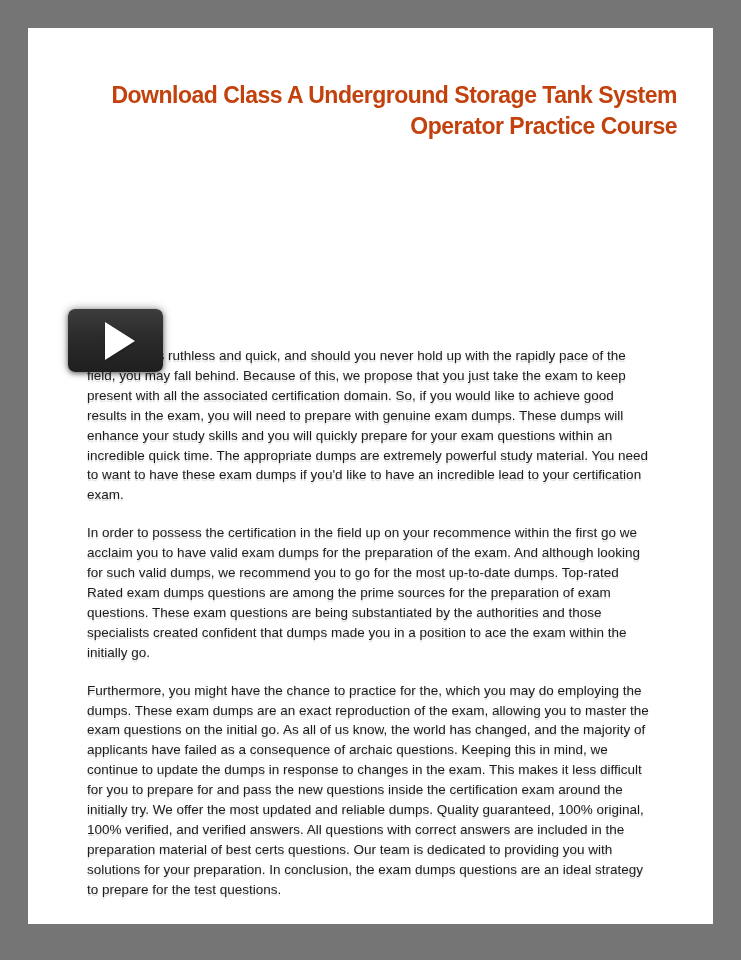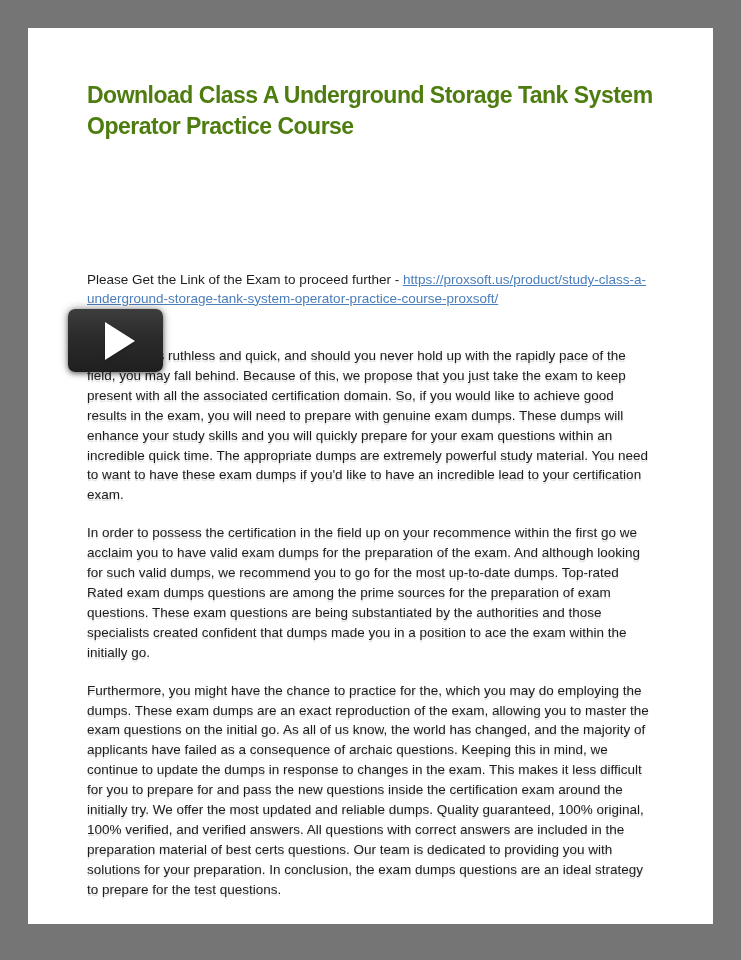--- a/index.html
+++ b/index.html
@@ -24,21 +24,22 @@
     background:var(--paper-color);
   }
   .doc-title{
     position:absolute;
     left:59px; top:52px;
     width:590px;
     font-size:23px;
     line-height:31px;
     font-weight:bold;
     letter-spacing:-0.5px;
-    color:#4d7c0f;
+    color:#c2410c;
+    text-align:right;
   }
   .link-line{
     position:absolute;
     left:59px; top:243px;
     width:572px;
     font-size:13.5px;
     line-height:18.5px;
     color:var(--text-color);
   }
   .link-line a{
@@ -83,21 +84,20 @@
     text-align:left;
   }
 </style>
 </head>
 <body>
 
 <div class="paper">
 
   <h1 class="doc-title">Download Class A Underground Storage Tank System Operator Practice Course</h1>
 
-  <div class="link-line"><span>Please Get the Link of the Exam to proceed further - </span><a href="#">https://proxsoft.us/product/study-class-a-underground-storage-tank-system-operator-practice-course-proxsoft/</a></div>
 
   <div class="play-button">
     <span class="play-triangle"></span>
   </div>
 
   <div class="body-text">
     <p>The planet is ruthless and quick, and should you never hold up with the rapidly pace of the field, you may fall behind. Because of this, we propose that you just take the exam to keep present with all the associated certification domain. So, if you would like to achieve good results in the exam, you will need to prepare with genuine exam dumps. These dumps will enhance your study skills and you will quickly prepare for your exam questions within an incredible quick time. The appropriate dumps are extremely powerful study material. You need to want to have these exam dumps if you'd like to have an incredible lead to your certification exam.</p>
     <p>In order to possess the certification in the field up on your recommence within the first go we acclaim you to have valid exam dumps for the preparation of the exam. And although looking for such valid dumps, we recommend you to go for the most up-to-date dumps. Top-rated Rated exam dumps questions are among the prime sources for the preparation of exam questions. These exam questions are being substantiated by the authorities and those specialists created confident that dumps made you in a position to ace the exam within the initially go.</p>
     <p>Furthermore, you might have the chance to practice for the, which you may do employing the dumps. These exam dumps are an exact reproduction of the exam, allowing you to master the exam questions on the initial go. As all of us know, the world has changed, and the majority of applicants have failed as a consequence of archaic questions. Keeping this in mind, we continue to update the dumps in response to changes in the exam. This makes it less difficult for you to prepare for and pass the new questions inside the certification exam around the initially try. We offer the most updated and reliable dumps. Quality guaranteed, 100% original, 100% verified, and verified answers. All questions with correct answers are included in the preparation material of best certs questions. Our team is dedicated to providing you with solutions for your preparation. In conclusion, the exam dumps questions are an ideal strategy to prepare for the test questions.</p>
   </div>

